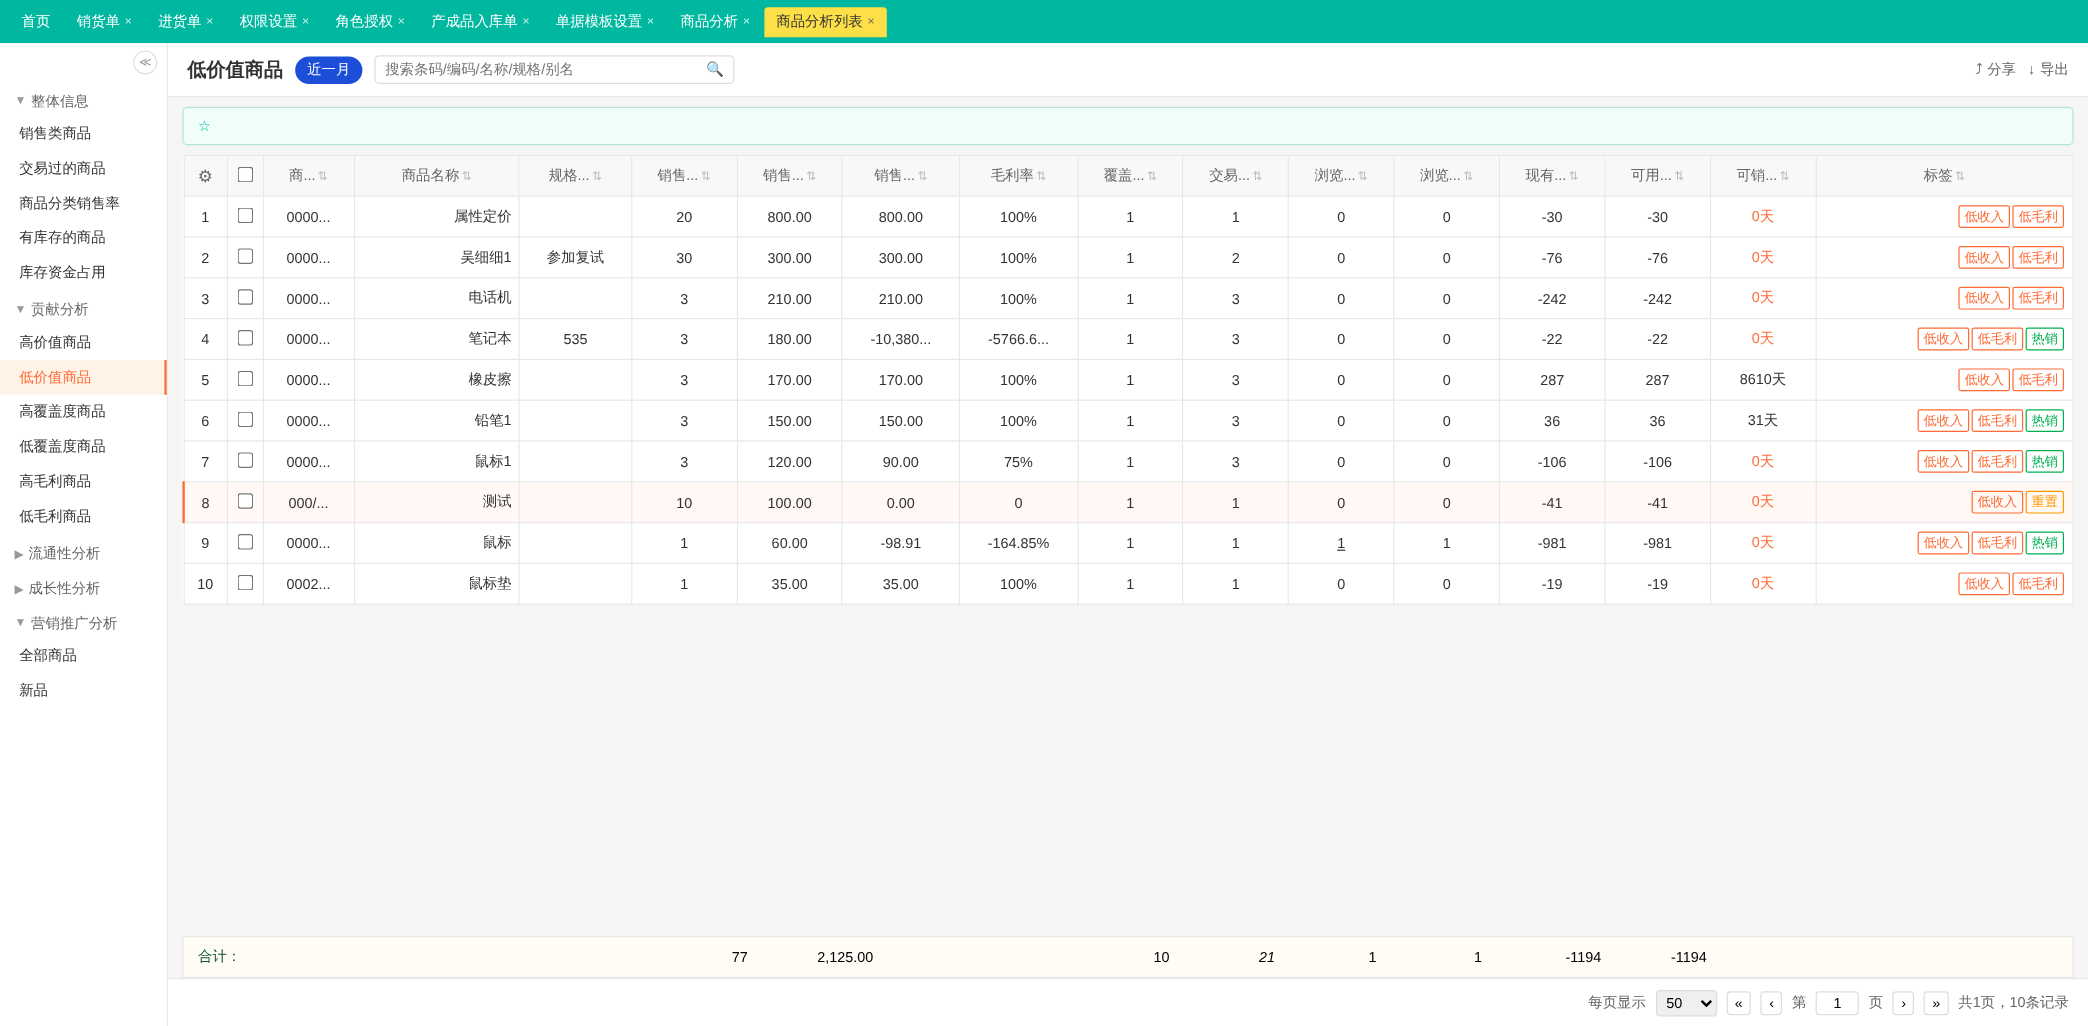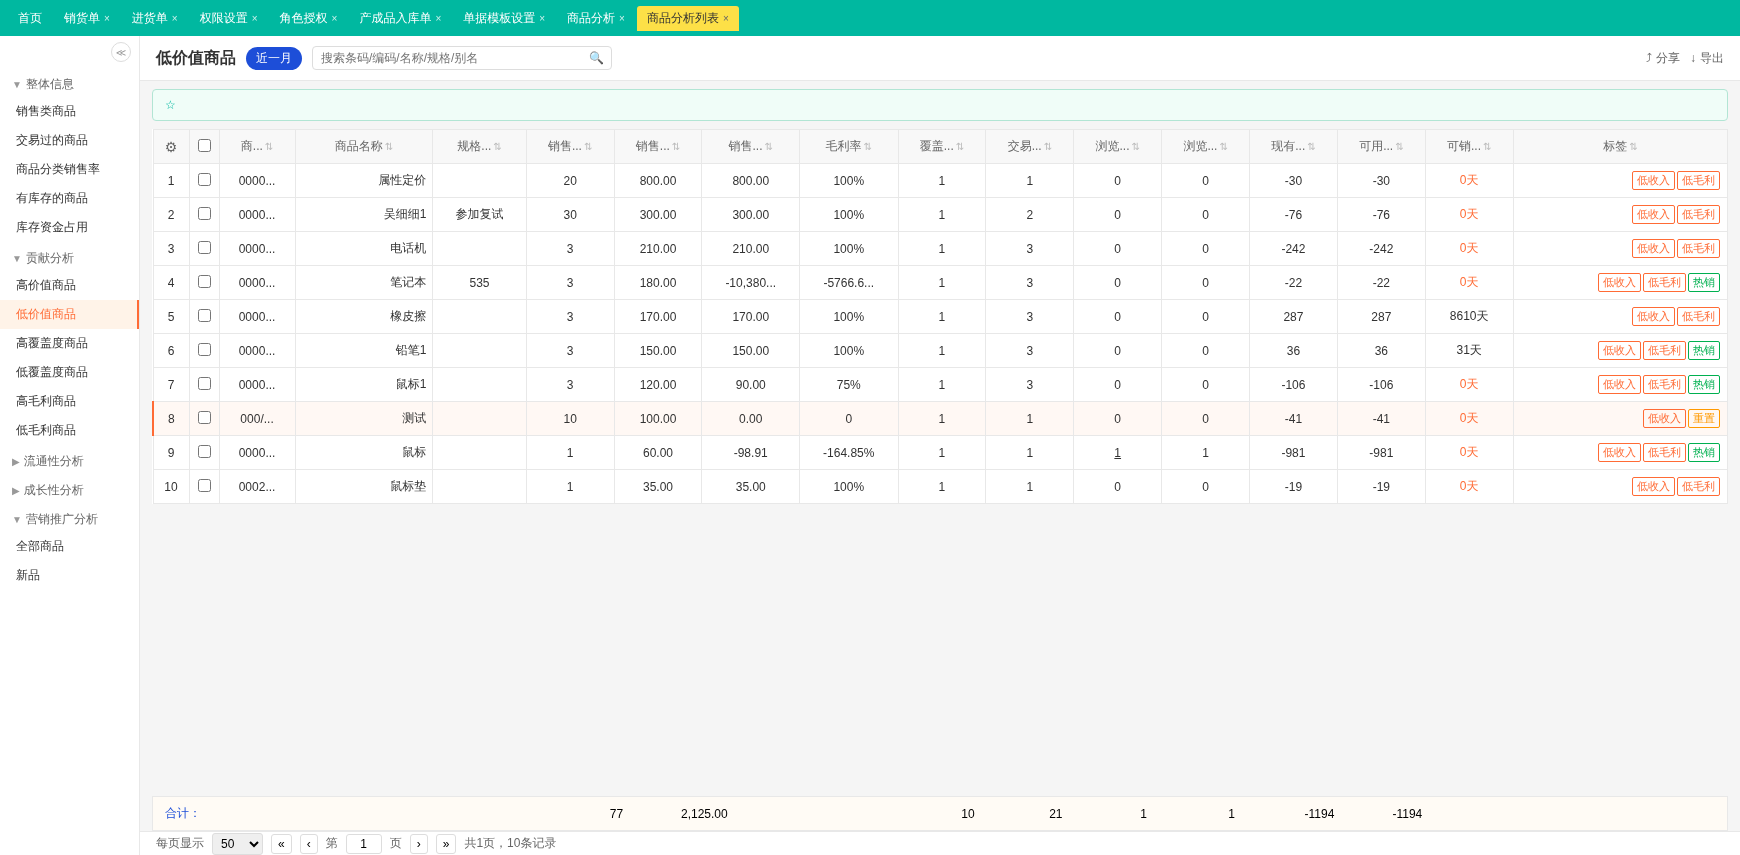--- a/index.html
+++ b/index.html
@@ -185,29 +185,30 @@
     
     .table-footer {
       background: #fffbf5;
       border: 1px solid #e8e8e8;
       padding: 8px 12px;
       display: flex;
       align-items: center;
       font-size: 12px;
       margin: 0 12px;
     }
-    .total-label { color: #1d4ed8; font-weight: 500; margin-right: 20px; }
+    .total-label { color: #14532d; font-weight: 500; margin-right: 20px; }
 
     
     .pagination-bar {
-      height: 24px;
+      height: 40px;
       background: #fff;
       border-top: 1px solid #e8e8e8;
       display: flex;
       align-items: center;
+      justify-content: flex-end;
       padding: 0 16px;
       gap: 8px;
       font-size: 12px;
       color: #666;
     }
     .page-size-select {
       border: 1px solid #ddd;
       border-radius: 3px;
       padding: 2px 4px;
       font-size: 12px;
@@ -586,21 +587,21 @@
       <span class="total-label">合计：</span>
       <div style="display:flex; gap:0; flex:1; align-items:center;">
         <div style="flex:2;"></div>
         <div style="flex:1;"></div>
         <div style="flex:1;"></div>
         <div style="flex:1; text-align:center;">77</div>
         <div style="flex:1; text-align:center;">2,125.00</div>
         <div style="flex:1; text-align:center;"></div>
         <div style="flex:1; text-align:center;"></div>
         <div style="flex:1; text-align:center;">10</div>
-        <div style="flex:1; text-align:center;">21</div>
+        <div style="flex:1; text-align:center;font-style:italic;">21</div>
         <div style="flex:1; text-align:center;">1</div>
         <div style="flex:1; text-align:center;">1</div>
         <div style="flex:1; text-align:center;">-1194</div>
         <div style="flex:1; text-align:center;">-1194</div>
         <div style="flex:1;"></div>
         <div style="flex:2;"></div>
       </div>
     </div>
 
     <div class="pagination-bar">

